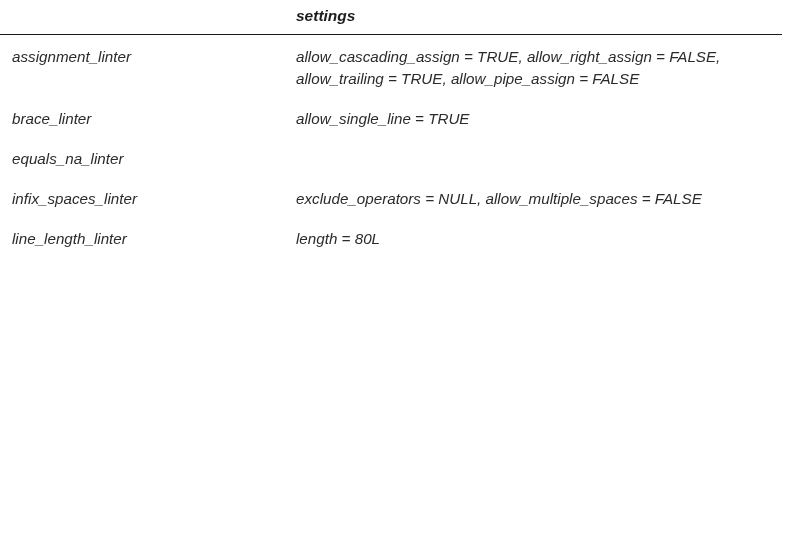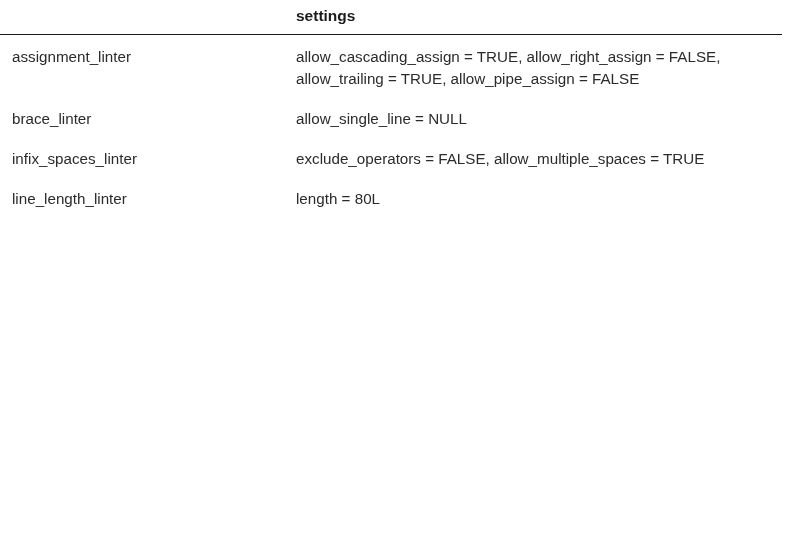--- a/index.html
+++ b/index.html
@@ -13,20 +13,21 @@
     overflow: hidden;
     font-family: "Liberation Sans", sans-serif;
     color: #262626;
     -webkit-font-smoothing: antialiased;
   }
 
   .table-wrap {
     width: 656px;
     box-sizing: border-box;
     padding: 0;
+    font-style: italic;
   }
 
   table.settings-table {
     border-collapse: collapse;
     width: 782px;
     margin: 0;
     table-layout: fixed;
   }
 
   table.settings-table col.col-linter { width: 284px; }
@@ -87,25 +88,29 @@
         <th class="th-settings">settings</th>
       </tr>
     </thead>
     <tbody>
         <tr>
           <td class="cell-linter">assignment_linter</td>
           <td class="cell-settings">allow_cascading_assign = TRUE, allow_right_assign = FALSE, allow_trailing = TRUE, allow_pipe_assign = FALSE</td>
         </tr>
         <tr>
           <td class="cell-linter">brace_linter</td>
-          <td class="cell-settings">allow_single_line = NULL</td>
+          <td class="cell-settings">allow_single_line = TRUE</td>
+        </tr>
+        <tr>
+          <td class="cell-linter">equals_na_linter</td>
+          <td class="cell-settings"></td>
         </tr>
         <tr>
           <td class="cell-linter">infix_spaces_linter</td>
-          <td class="cell-settings">exclude_operators = FALSE, allow_multiple_spaces = TRUE</td>
+          <td class="cell-settings">exclude_operators = NULL, allow_multiple_spaces = FALSE</td>
         </tr>
         <tr>
           <td class="cell-linter">line_length_linter</td>
           <td class="cell-settings">length = 80L</td>
         </tr>
       </tbody>
   </table>
 </div>
 
 </body></html>

